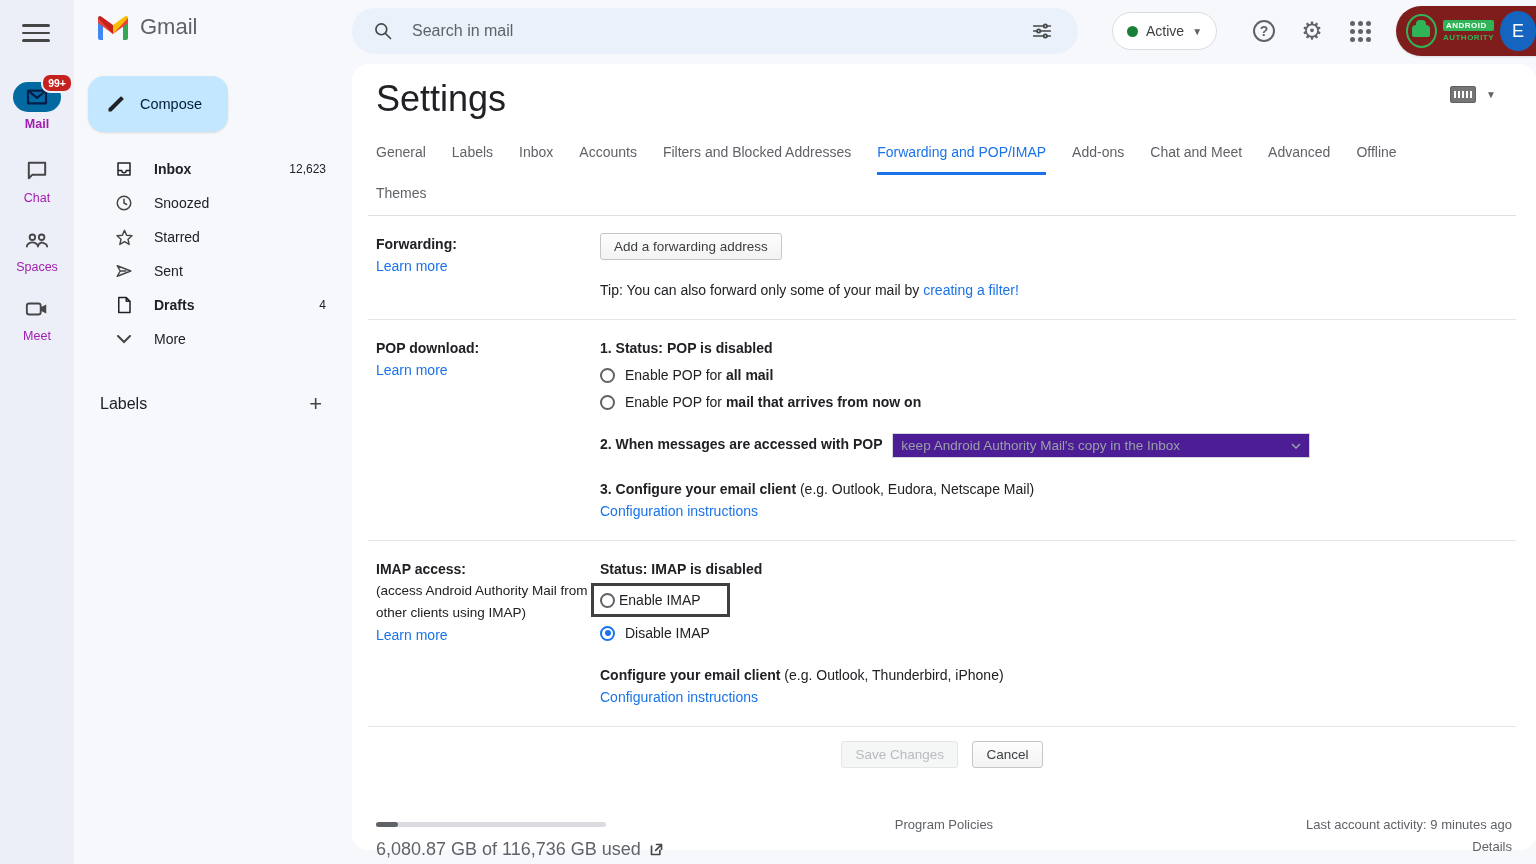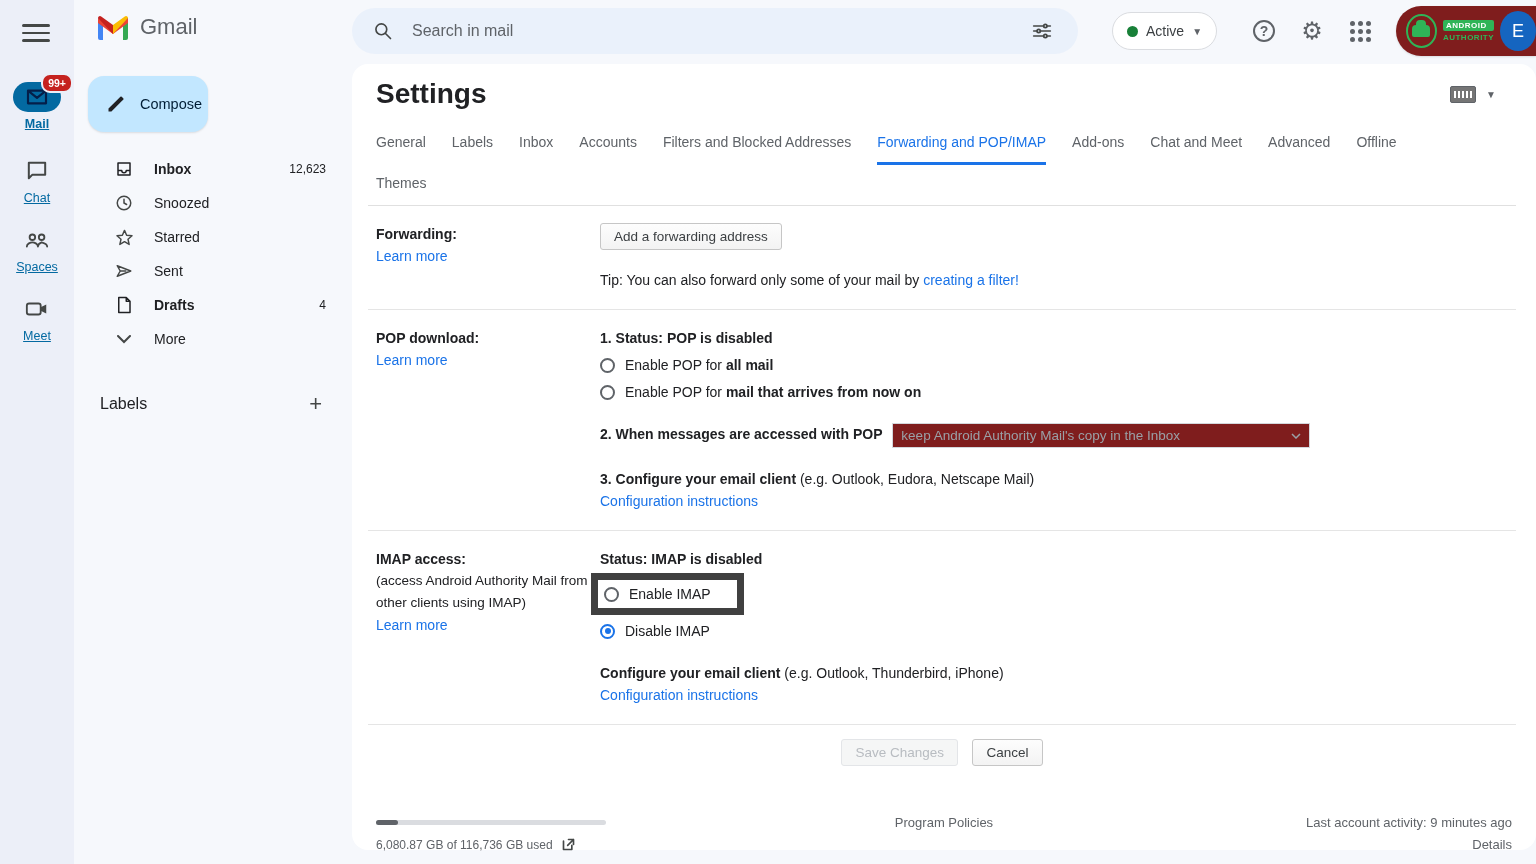--- a/index.html
+++ b/index.html
@@ -7,27 +7,27 @@
     font-family:"Liberation Sans","DejaVu Sans",sans-serif;
     background:#f6f8fc; color:#202124; }
 
   
   .leftrail { position:absolute; left:0; top:0; width:74px; height:864px; background:#eceff8; }
   .hamburger { position:absolute; left:22px; top:19px; width:28px; height:24px; cursor:pointer; }
   .hamburger span { display:block; height:2.5px; background:#444746; border-radius:2px; margin:5px 0; }
   .rail-item { position:absolute; left:0; width:74px; text-align:center; cursor:pointer; }
   .rail-pill { width:48px; height:30px; margin:0 auto; border-radius:16px; display:flex; align-items:center; justify-content:center; position:relative; }
   .rail-pill.active { background:#0369a1; }
-  .rail-label { font-size:12.5px; color:#0369a1; margin-top:5px;text-decoration:underline; }
+  .rail-label { font-size:12.5px; color:#a21caf; margin-top:5px; }
   .rail-label.bold { font-weight:700; }
   .badge { position:absolute; top:-9px; right:-12px; background:#c5221f; color:#fff; font-size:10.5px; font-weight:700; border-radius:9px; padding:2px 5px; border:2px solid #eceff8; }
 
   
   .sidebar { position:absolute; left:74px; top:64px; width:278px; height:800px; }
-  .compose { position:absolute; left:14px; top:12px; width:120px; height:56px; background:#c2e7ff; border-radius:16px; display:flex; align-items:center; gap:14px; padding-left:18px; cursor:pointer; box-shadow:0 1px 2px rgba(60,64,67,.15); }
+  .compose { position:absolute; left:14px; top:12px; width:140px; height:56px; background:#c2e7ff; border-radius:16px; display:flex; align-items:center; gap:14px; padding-left:18px; cursor:pointer; box-shadow:0 1px 2px rgba(60,64,67,.15); }
   .compose-label { font-size:14.5px; font-weight:500; color:#001d35; }
   .nav { position:absolute; left:0; top:88px; width:278px; }
   .nav-item { height:34px; display:flex; align-items:center; padding:0 26px 0 40px; border-radius:0 17px 17px 0; cursor:pointer; }
   .nav-icon { width:20px; height:20px; margin-right:20px; display:flex; align-items:center; justify-content:center; color:#444746; }
   .nav-label { font-size:14px; color:#202124; flex:1; }
   .nav-label.bold { font-weight:700; }
   .nav-count { font-size:12px; color:#202124; }
   .labels-head { position:absolute; left:0; top:322px; width:278px; display:flex; align-items:center; padding:0 30px 0 26px; height:36px; }
   .labels-title { font-size:16px; font-weight:500; color:#202124; flex:1; }
   .plus-btn { font-size:22px; color:#444746; cursor:pointer; line-height:1; }
@@ -50,21 +50,21 @@
   .aa-circle { width:34px; height:34px; border:2.5px solid #2fb457; border-radius:50%; display:flex; align-items:center; justify-content:center; }
   .aa-glyph { width:18px; height:12px; background:#2fb457; border-radius:4px 4px 2px 2px; position:relative; }
   .aa-glyph:before { content:""; position:absolute; top:-5px; left:4px; width:10px; height:6px; border-radius:4px 4px 0 0; background:#2fb457; }
   .aa-text { display:flex; flex-direction:column; gap:2px; }
   .aa-line1 { background:#2fb457; color:#fff; font-size:8px; font-weight:700; padding:1px 3px; border-radius:2px; letter-spacing:.5px; }
   .aa-line2 { color:#2fb457; font-size:8px; font-weight:700; letter-spacing:.5px; }
   .avatar { width:40px; height:40px; border-radius:50%; background:#1565c0; color:#fff; font-size:18px; display:flex; align-items:center; justify-content:center; cursor:pointer; }
 
   
   .card { position:absolute; left:352px; top:64px; right:0; bottom:14px; background:#fff; border-radius:16px; padding:14px 20px 0 16px; }
-  .page-title { font-size:28px; font-weight:700; color:#202124; padding-left:8px; }
+  .page-title { font-size:36px; font-weight:400; color:#202124; padding-left:8px; }
   .kbd-widget { position:absolute; top:22px; right:40px; display:flex; align-items:center; gap:10px; cursor:pointer; color:#5f6368; }
   .kbd-rect { width:26px; height:17px; background:#757575; border:1px solid #5f6368; border-radius:2px; display:flex; align-items:center; justify-content:center; }
   .kbd-rect i { display:block; width:18px; height:7px; background:repeating-linear-gradient(90deg,#fff 0 2px,#757575 2px 4px); }
 
   .tabs { display:flex; gap:26px; padding:24px 0 0 8px; flex-wrap:nowrap; }
   .tab { font-size:14px; color:#5f6368; padding-bottom:12px; cursor:pointer; white-space:nowrap; }
   .tab.active { color:#1a73e8; font-weight:500; border-bottom:3px solid #1a73e8; }
   .tabs-row2 { display:flex; padding:10px 0 0 8px; border-bottom:1px solid #e0e0e0; }
   .tabs-row2 .tab { padding-bottom:14px; }
 
@@ -75,32 +75,32 @@
   .link { color:#1a73e8; cursor:pointer; text-decoration:none; }
   .subnote { color:#202124; font-size:13.5px; }
 
   .gbtn { display:inline-block; font-family:inherit; font-size:13.5px; color:#3c4043; background:linear-gradient(#fdfdfd,#f3f3f3); border:1px solid #c6c6c6; border-radius:3px; padding:5px 13px; cursor:pointer; }
   .gbtn.disabled { color:#b8bcc1; background:#f5f6f6; border-color:#e3e5e8; cursor:default; }
 
   .radio-row { display:flex; align-items:center; gap:10px; margin-top:5px; }
   .radio { width:15px; height:15px; border:2px solid #5f6368; border-radius:50%; flex:0 0 15px; cursor:pointer; position:relative; background:#fff; }
   .radio.checked { border-color:#1a73e8; }
   .radio.checked:after { content:""; position:absolute; left:2.5px; top:2.5px; width:6px; height:6px; border-radius:50%; background:#1a73e8; }
-  .red-box { display:inline-flex; align-items:center; gap:10px; border:7px solid #404040; padding:3px 26px 3px 6px; margin:3px 0 0 -9px; }
+  .red-box { display:inline-flex; align-items:center; gap:4px; border:3px solid #404040; padding:3px 26px 3px 6px; margin:3px 0 0 -9px; }
   .spacer20 { height:20px; }
-  .select-box { display:inline-flex; align-items:center; justify-content:space-between; width:418px; height:25px; border:1px solid #d4d7dc; background:#7f1d1d; color:#9aa0a6; font-size:13.5px; padding:0 8px; margin-left:6px; vertical-align:middle; cursor:default; }
+  .select-box { display:inline-flex; align-items:center; justify-content:space-between; width:418px; height:25px; border:1px solid #d4d7dc; background:#4c1d95; color:#9aa0a6; font-size:13.5px; padding:0 8px; margin-left:6px; vertical-align:middle; cursor:default; }
 
   .actions { text-align:center; padding:14px 0 0; }
   .actions .gbtn { margin:0 5px; }
 
   .footer { display:flex; align-items:flex-start; margin-top:46px; padding:0 4px 0 8px; font-size:13px; color:#5f6368; }
   .f-left { flex:0 0 300px; }
   .track { width:230px; height:5px; background:#dadce0; border-radius:3px; position:relative; margin-top:8px; }
   .fill { position:absolute; left:0; top:0; width:22px; height:5px; background:#5f6368; border-radius:3px; }
-  .storage-line { margin-top:12px; display:flex; align-items:center; gap:8px; font-size:12px; }
+  .storage-line { margin-top:12px; display:flex; align-items:center; gap:8px; font-size:18px; }
   .f-center { flex:1; text-align:center; line-height:22px; }
   .f-right { flex:0 0 300px; text-align:right; line-height:22px; }
   .f-link { cursor:pointer; }
   svg { display:block; }
 </style>
 </head>
 <body>
 
 <div class="leftrail">
   <div class="hamburger">

